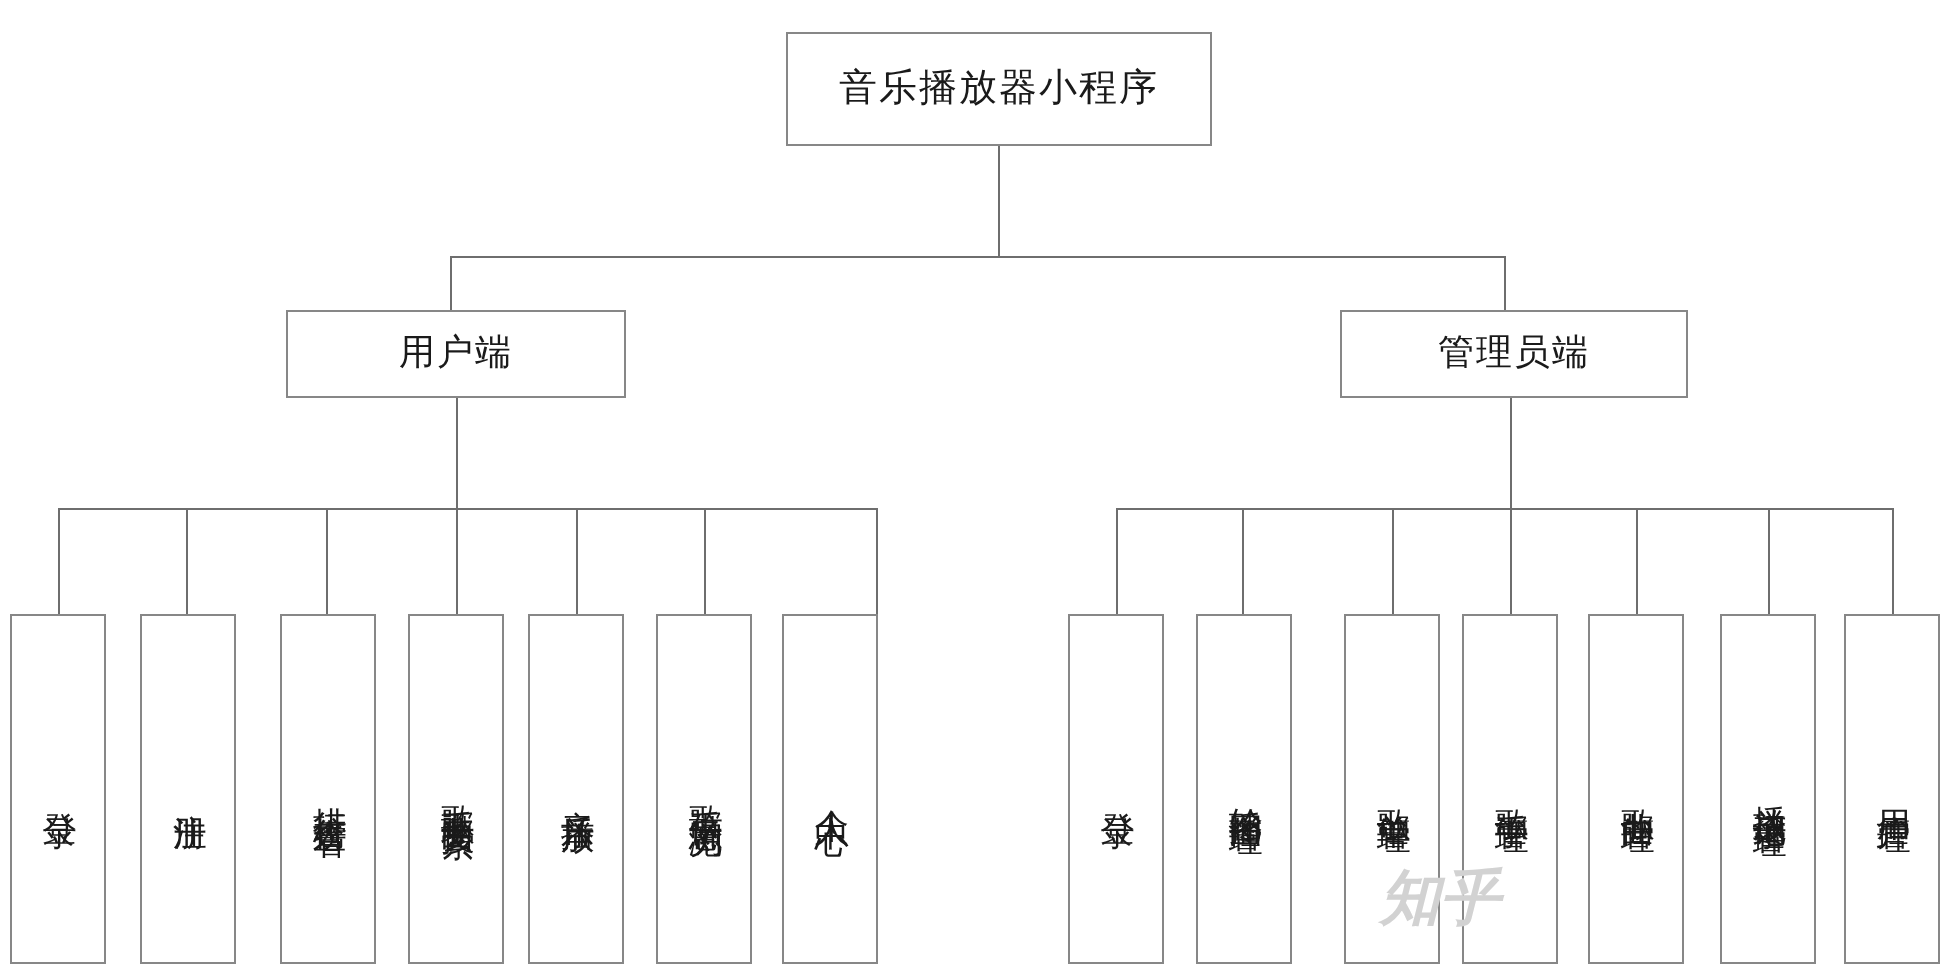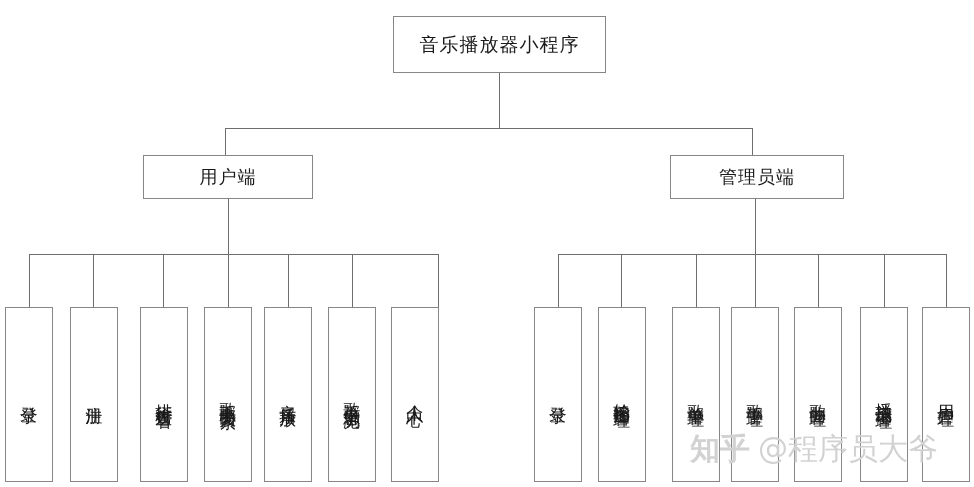--- a/index.html
+++ b/index.html
@@ -74,21 +74,21 @@
     display: flex;
     align-items: center;
     gap: 8px;
     color: #d2d2d2;
     font-size: 30px;
     font-family: "DejaVu Sans", "Liberation Sans", sans-serif;
     white-space: nowrap;
     pointer-events: none;
     user-select: none;
   }
-  #watermark .wm-logo { font-weight: 600; }
+  #watermark .wm-logo { font-weight: 600; font-style: italic; }
   #watermark .wm-user { font-weight: 400; }
 </style>
 </head>
 <body>
 
 <div id="canvas">
 
   <div class="line v" style="left:499px; top:72px; height:57px;"></div>
   <div class="line h" style="left:225px; top:128px; width:528px;"></div>
   <div class="line v" style="left:225px; top:128px; height:28px;"></div>
@@ -165,16 +165,15 @@
   </div>
   <div class="node node-leaf" style="left:860px; top:307px; width:48px; height:175px;">
     <span class="label">播放记录管理</span>
   </div>
   <div class="node node-leaf" style="left:922px; top:307px; width:48px; height:175px;">
     <span class="label">用户管理</span>
   </div>
 
   <div id="watermark">
     <span class="wm-logo">知乎</span>
-    <span class="wm-user">@程序员大爷</span>
   </div>
 
 </div>
 
 </body></html>

